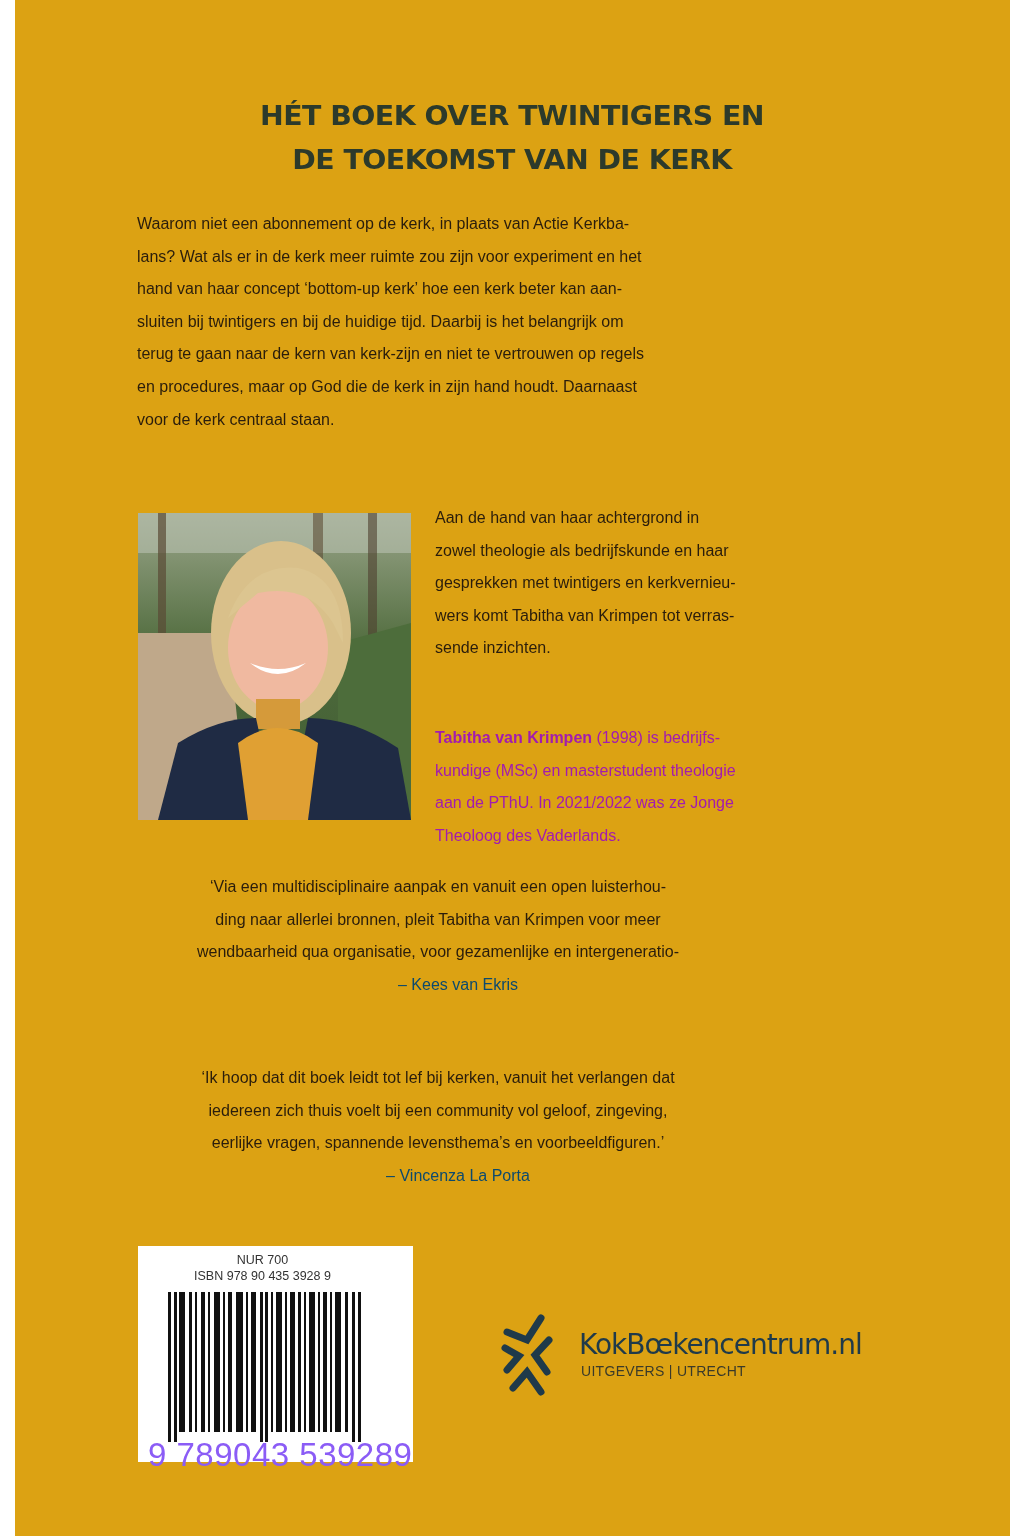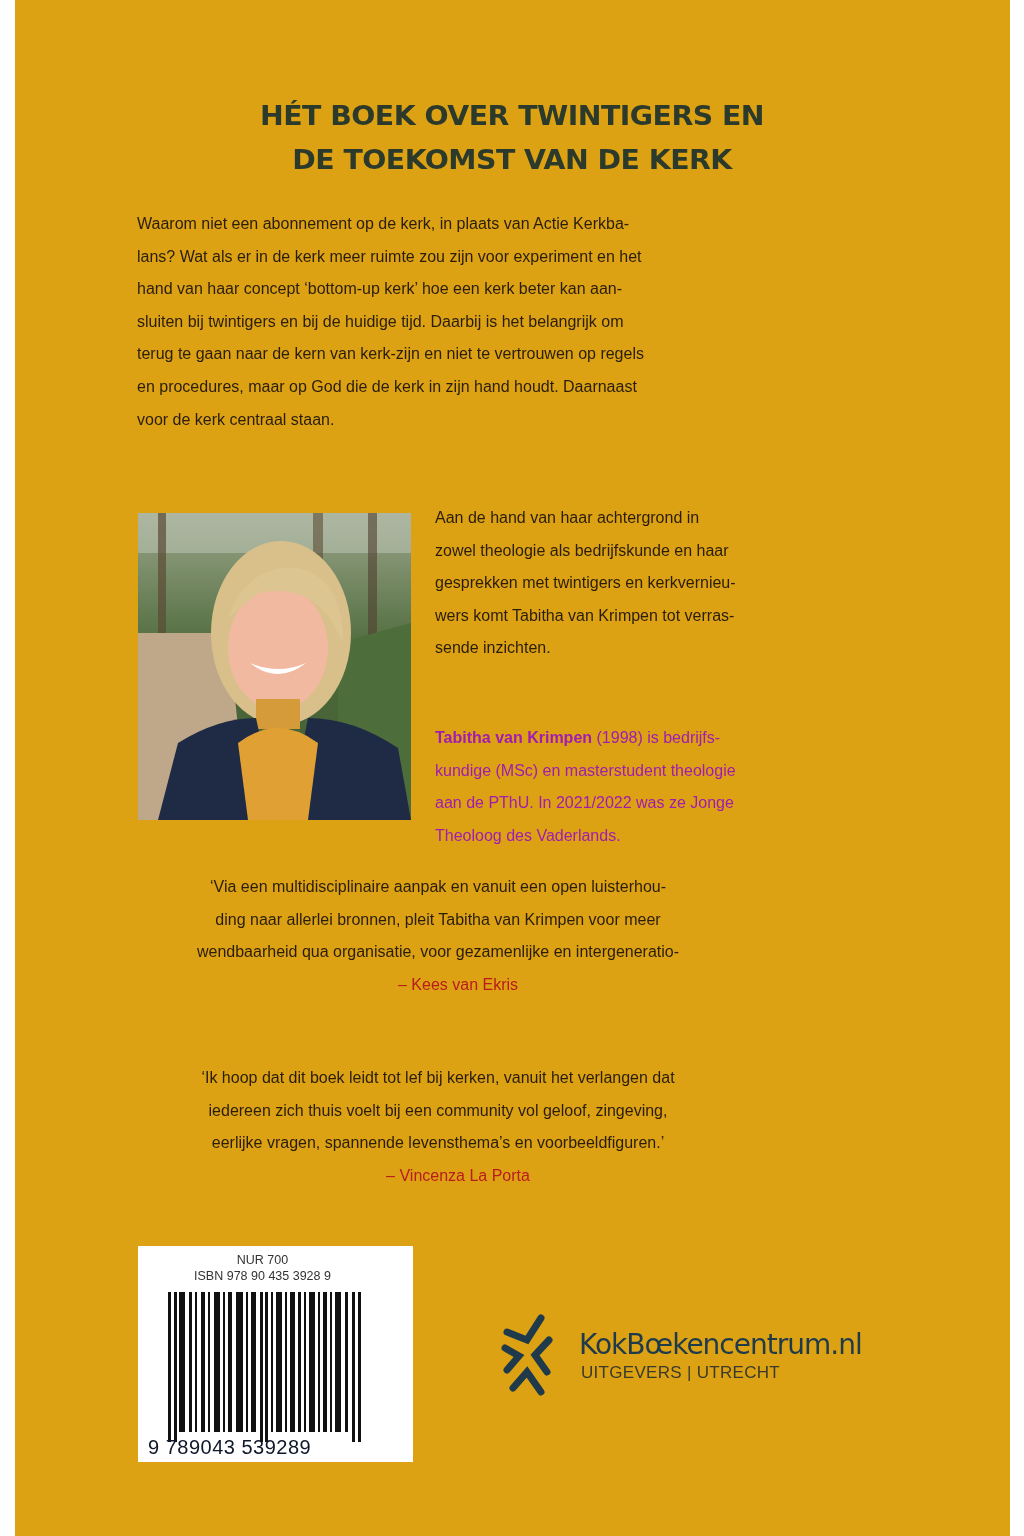--- a/index.html
+++ b/index.html
@@ -13,32 +13,32 @@
   .photo{position:absolute;left:138px;top:513px;width:273px;height:307px;overflow:hidden;background:#6b7a5a;}
   .side{left:435px;top:502px;width:460px;}
   .side div{white-space:nowrap;}
   .bio{left:435px;top:722px;width:460px;color:#a21caf;}
   .bio div{white-space:nowrap;}
   .bio b{font-weight:bold;}
   .quote{left:0;width:876px;text-align:center;}
   .quote div{white-space:nowrap;}
   .q1{top:871px;}
   .q2{top:1062px;}
-  .attr{color:#b91c1c;padding-left:40px;}
+  .attr{color:#0c4a6e;padding-left:40px;}
   .barcode{position:absolute;left:138px;top:1246px;width:275px;height:216px;background:#ffffff;}
   .bc-nur,.bc-isbn{position:absolute;left:0;width:249px;text-align:center;font-family:"Liberation Sans",sans-serif;font-size:12.5px;color:#333;}
   .bc-nur{top:7px;}
   .bc-isbn{top:23px;}
   .bars{position:absolute;left:30px;top:46px;width:200px;height:150px;}
-  .bc-digits{position:absolute;left:10px;top:190px;width:235px;font-family:"Liberation Sans",sans-serif;font-size:20px;color:#0f172a;letter-spacing:0.5px;white-space:nowrap;}
+  .bc-digits{position:absolute;left:10px;top:190px;width:235px;font-family:"Liberation Sans",sans-serif;font-size:33px;color:#8b5cf6;letter-spacing:0.5px;white-space:nowrap;}
   .logo{position:absolute;left:497px;top:1310px;width:410px;height:90px;}
   .logo-icon{position:absolute;left:0;top:0;width:60px;height:90px;}
   .logo-name{position:absolute;left:82px;top:18px;font-family:"DejaVu Sans",sans-serif;font-size:28px;color:#1f3a4a;letter-spacing:-1px;white-space:nowrap;}
   .logo-name .tld{font-weight:normal;color:#1f3a4a;}
-  .logo-sub{position:absolute;left:84px;top:53px;font-family:"Liberation Sans",sans-serif;font-size:17px;color:#3a3a2a;letter-spacing:0.3px;white-space:nowrap;}
+  .logo-sub{position:absolute;left:84px;top:53px;font-family:"Liberation Sans",sans-serif;font-size:14px;color:#3a3a2a;letter-spacing:0.3px;white-space:nowrap;}
 </style>
 </head>
 <body>
 
 <div class="cover"></div>
 
 <div class="title">
   <div>HÉT BOEK OVER TWINTIGERS EN</div>
   <div>DE TOEKOMST VAN DE KERK</div>
 </div>

